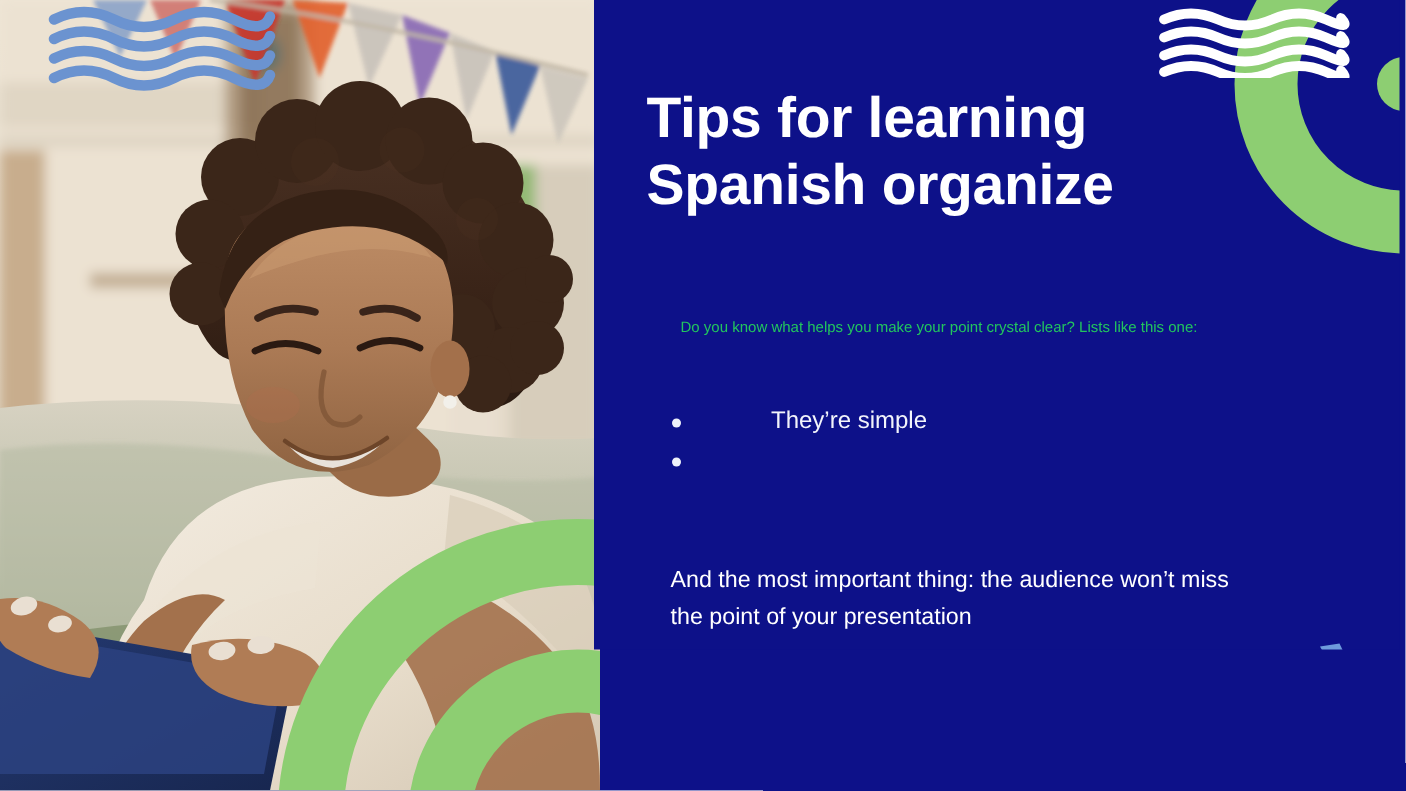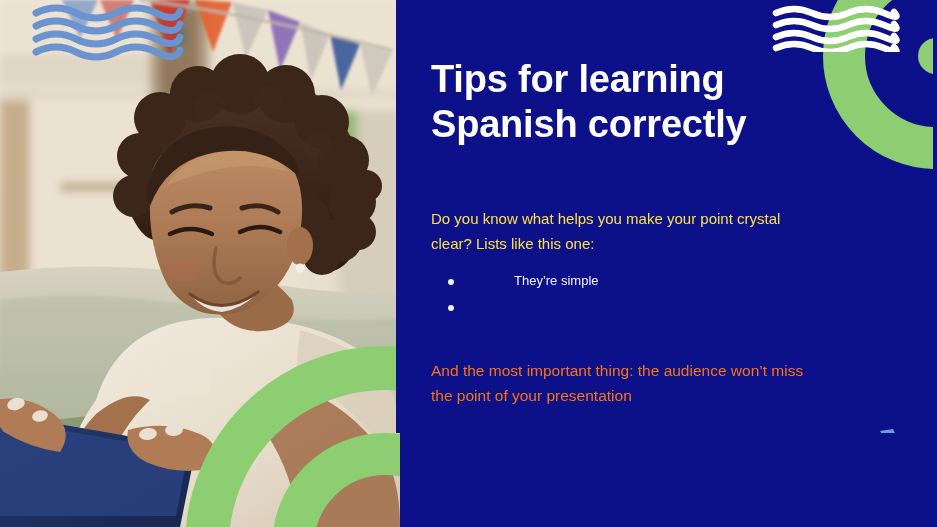--- a/index.html
+++ b/index.html
@@ -72,62 +72,63 @@
   .slide-title .t-line {
     display: block;
   }
 
   .intro-para {
     position: absolute;
     left: 35px;
     top: 206px;
     width: 390px;
     margin: 0;
-    color: #fde047;
-    font-size: 15px;
+    color: #22c55e;
+    font-size: 10px;
     line-height: 25px;
     font-weight: normal;
     z-index: 6;
+    text-align: center;
   }
 
   .bullet-list {
     position: absolute;
     left: 35px;
     top: 268px;
     width: 400px;
     margin: 0;
     padding: 0;
     list-style: none;
     z-index: 6;
   }
   .bullet-list li {
     position: relative;
     color: #f2f4fb;
-    font-size: 13px;
+    font-size: 16px;
     line-height: 26px;
     padding-left: 83px;
     margin: 0;
   }
   .bullet-dot {
     position: absolute;
     left: 17px;
     top: 11px;
     width: 6px;
     height: 6px;
     border-radius: 50%;
     background: #eef1fa;
   }
 
   .closing-para {
     position: absolute;
     left: 35px;
     top: 358px;
     width: 380px;
-    margin: 0;
-    color: #f97316;
+    margin: 16px;
+    color: #ffffff;
     font-size: 15.5px;
     line-height: 25px;
     z-index: 6;
   }
 </style>
 </head>
 <body>
 
 <div class="slide">
 
@@ -317,21 +318,21 @@
         <path d="M70 100 L0 60 L2 50 L70 88 Z"></path>
         <path d="M70 100 L0 80 L0 70 L70 94 Z"></path>
         <path d="M70 100 L2 98 L2 90 L70 98 Z"></path>
         <path d="M70 100 L14 100 L36 100 Z"></path>
         <circle cx="70" cy="100" r="26"></circle>
       </g>
     </svg>
 
     <h1 class="slide-title">
       <span class="t-line">Tips for learning</span>
-      <span class="t-line">Spanish correctly</span>
+      <span class="t-line">Spanish organize</span>
     </h1>
 
     <p class="intro-para">Do you know what helps you make your point crystal clear? Lists like this one:</p>
 
     <ul class="bullet-list">
       <li>
         <span class="bullet-dot"></span>
         <span>They’re simple</span>
       </li>
       <li>

